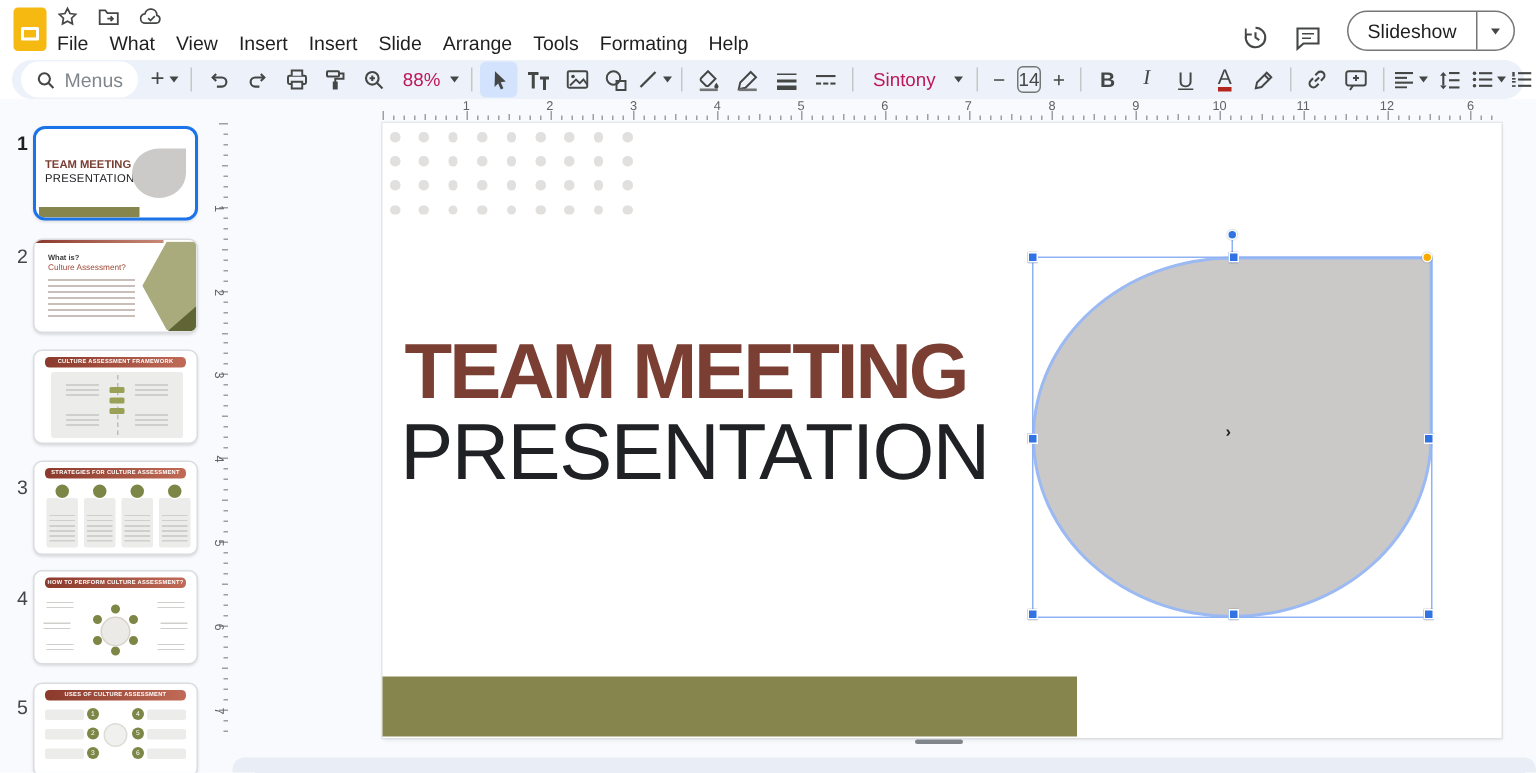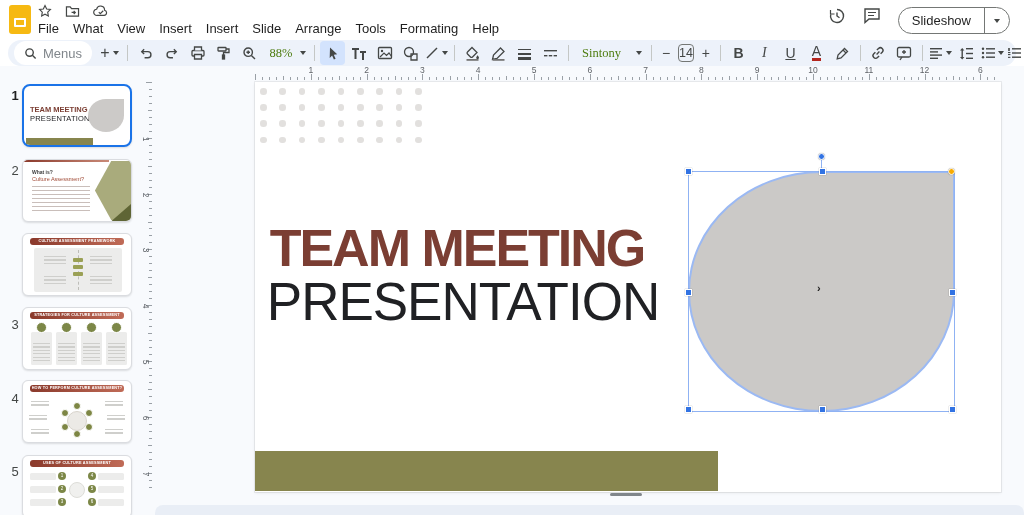--- a/index.html
+++ b/index.html
@@ -7,36 +7,36 @@
     font-family:"Liberation Sans", sans-serif; -webkit-font-smoothing:antialiased; }
 
   
   #appbar { position:absolute; left:0; top:0; width:1024px; height:40px; background:#fff; }
   #logo { position:absolute; left:9px; top:5px; width:22px; height:29px; background:#f6b912; border-radius:3px; }
   #logo .inner { position:absolute; left:5px; top:13px; width:12px; height:9px; border:2px solid #fff; border-radius:1px; }
   #title-row { position:absolute; left:38px; top:4px; display:flex; align-items:center; gap:13px; }
   #doc-title { font-size:14px; color:#1f1f1f; white-space:nowrap; }
   #menu-bar { position:absolute; left:31px; top:20px; display:flex; }
   .menu-item { font-size:13px; color:#1f1f1f; padding:1px 7px; border-radius:8px; cursor:default; }
-  #top-right { position:absolute; right:14px; top:7px; display:flex; align-items:flex-start; gap:17px; }
+  #top-right { position:absolute; right:14px; top:7px; display:flex; align-items:flex-end; gap:17px; }
   #slideshow-btn { display:flex; align-items:center; height:27px; border:1px solid #747775; border-radius:14px; background:#fff; overflow:hidden; }
   #slideshow-btn .lbl { font-size:13px; color:#1f1f1f; padding:0 13px; }
   #slideshow-btn .div { width:1px; height:27px; background:#747775; }
   #slideshow-btn .car { width:24px; display:flex; justify-content:center; align-items:center; height:100%; }
   .caret { width:0; height:0; border-left:3.5px solid transparent; border-right:3.5px solid transparent; border-top:4px solid #444746; }
 
   
   #toolbar { position:absolute; left:8px; top:40px; width:1008px; height:26px; background:#edf2fa;
     border-radius:13px; display:flex; align-items:center; padding:0 6px; gap:1px; }
   #menus-pill { display:flex; align-items:center; gap:6px; width:94px; height:24px; background:#fff; border-radius:12px; padding:0 10px; margin-right:4px; }
   #menus-pill span { font-size:13px; color:#80868b; }
   .icon-btn { min-width:25px; height:24px; display:flex; align-items:center; justify-content:center; border-radius:4px; color:#444746; flex:0 0 auto; }
   .icon-btn.active { background:#d3e3fd; }
   .tsep { width:1px; height:16px; background:#c4c7c5; margin:0 4px; flex:0 0 auto; }
-  .tlabel { font-size:12.5px; color:#4d7c0f;font-family:Liberation Serif, serif; }
+  .tlabel { font-size:12.5px; color:#be185d; }
   #zoom-value { min-width:30px; text-align:center; }
   #font-name { min-width:52px; text-align:left; padding-left:4px; }
   #size-box { width:22px; height:18px; border:1px solid #747775; border-radius:4px; font-size:12.5px; color:#444746; display:flex; align-items:center; justify-content:center; margin:0 2px; }
   .glyph { font-size:14px; color:#444746; }
   svg.ic { display:block; }
 
   
   #workspace { position:absolute; left:0; top:66px; width:1024px; height:449px; background:#f8fafd; }
 
   

